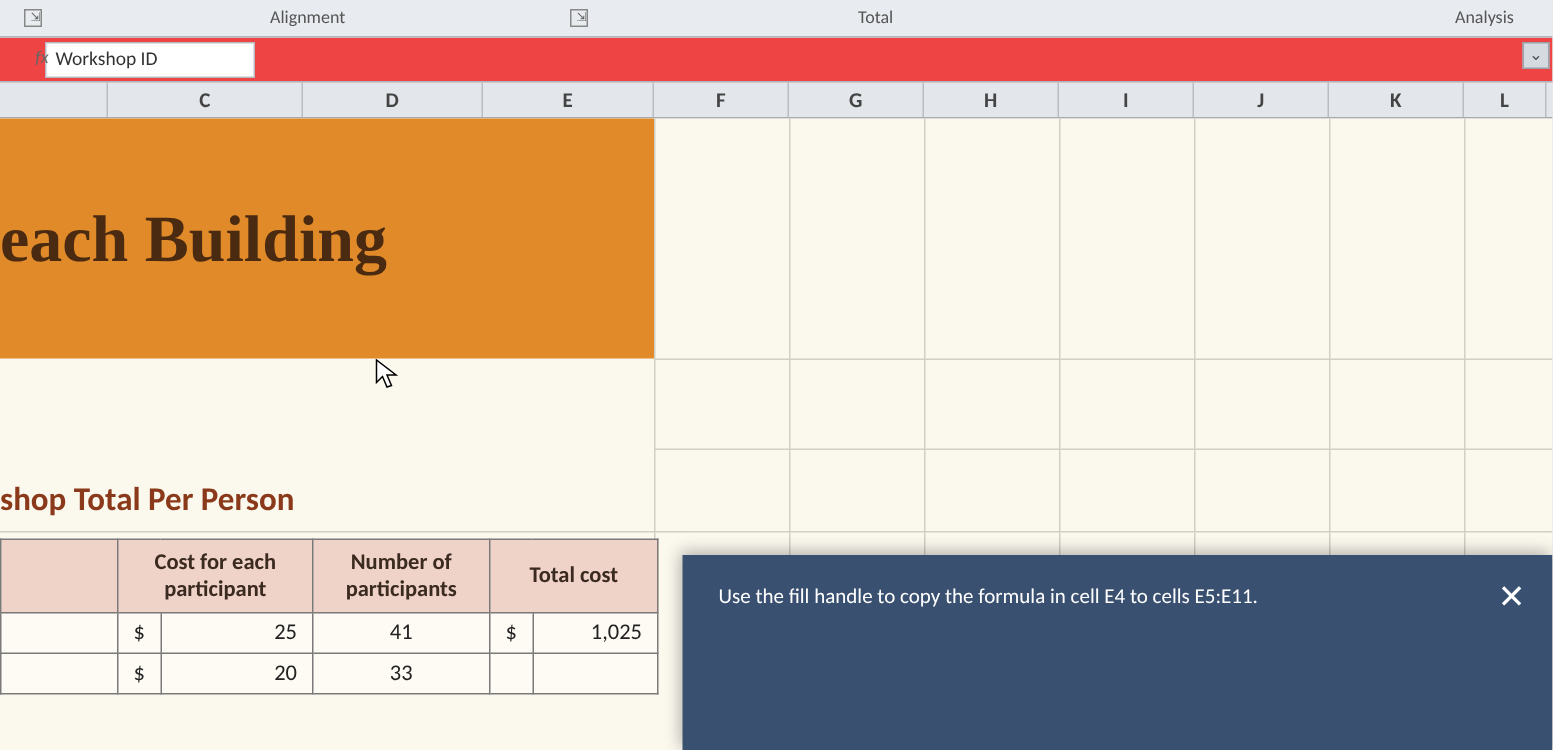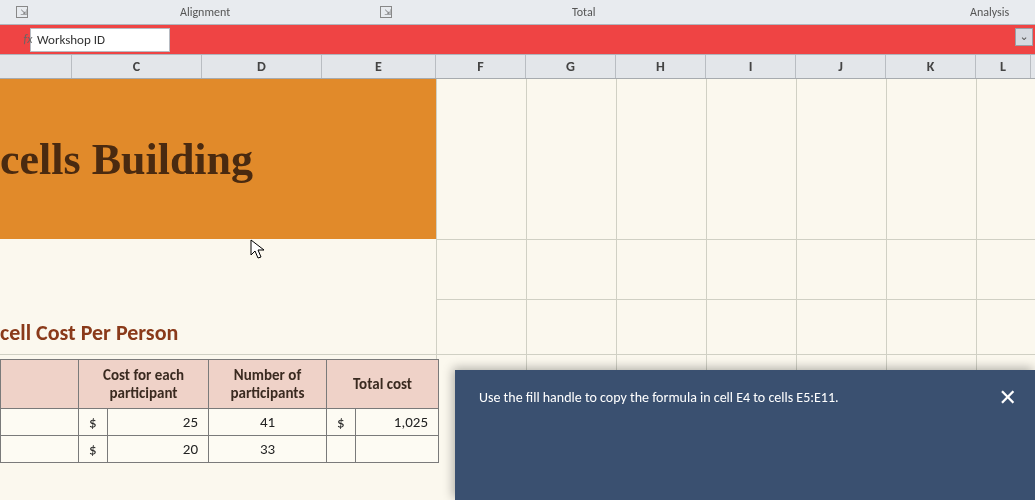--- a/index.html
+++ b/index.html
@@ -214,28 +214,28 @@
   <div class="gridlines-v" style="left:616px; top:0; width:1px; height:370px;"></div>
   <div class="gridlines-v" style="left:706px; top:0; width:1px; height:370px;"></div>
   <div class="gridlines-v" style="left:796px; top:0; width:1px; height:370px;"></div>
   <div class="gridlines-v" style="left:886px; top:0; width:1px; height:370px;"></div>
   <div class="gridlines-v" style="left:976px; top:0; width:1px; height:370px;"></div>
   <div class="gridlines-h" style="left:436px; top:160px; height:1px; width:599px;"></div>
   <div class="gridlines-h" style="left:436px; top:220px; height:1px; width:599px;"></div>
   <div class="gridlines-h" style="left:0; top:275px; height:1px; width:1035px;"></div>
 
   <div class="title-band">
-    <div class="title-text">cells Building</div>
+    <div class="title-text">each Building</div>
   </div>
 
   <svg class="cursor" viewBox="0 0 16 22">
     <path d="M1 1 L1 16 L5 12 L8 19 L11 18 L8 11 L14 11 Z" fill="#fff" stroke="#000" stroke-width="1"></path>
   </svg>
 
-  <div class="subtitle">cell Cost Per Person</div>
+  <div class="subtitle">shop Total Per Person</div>
 
   <table class="data-table">
     <tbody>
         <tr>
       <th class="rowhead-cell"></th>
       <th colspan="2" style="width:130px;">Cost for each participant</th>
       <th style="width:118px;">Number of participants</th>
       <th colspan="2" style="width:112px;">Total cost</th>
     </tr>
     <tr>

